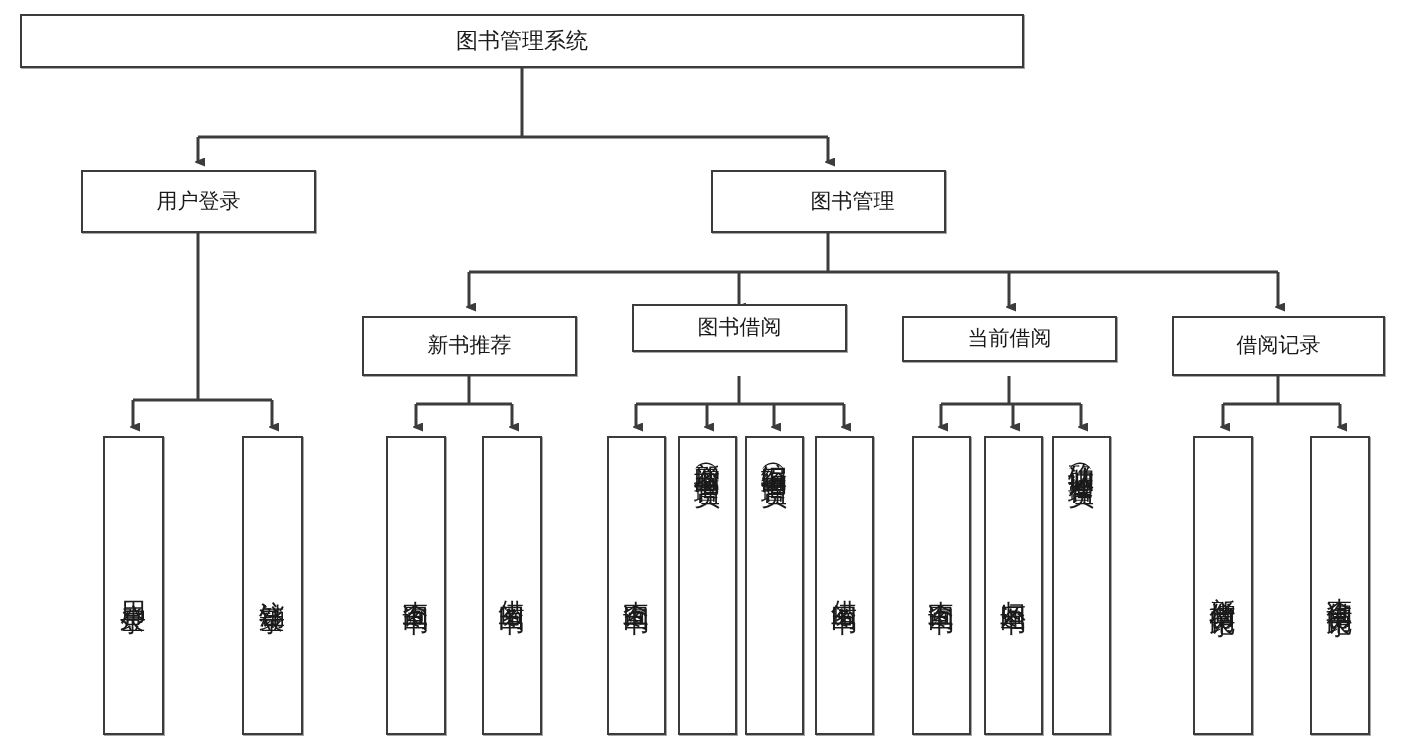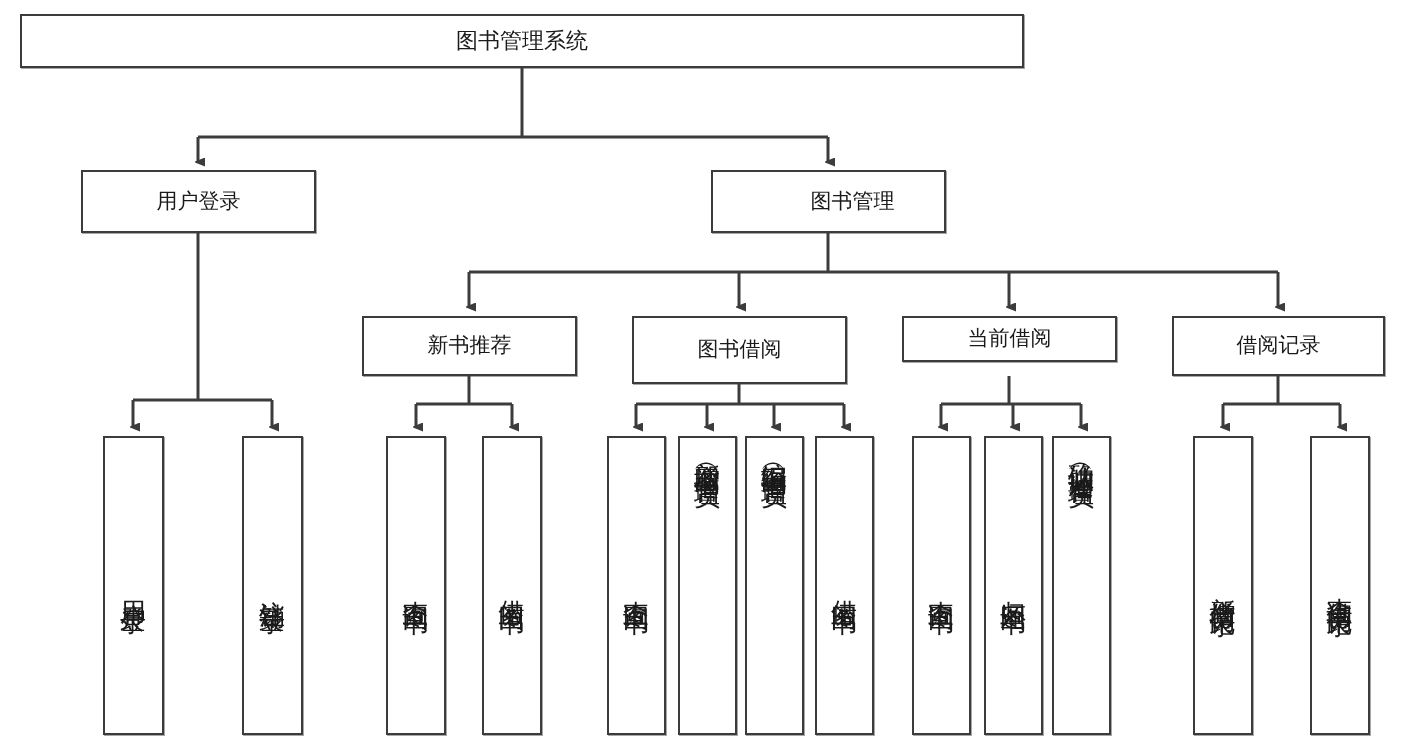--- a/index.html
+++ b/index.html
@@ -131,21 +131,21 @@
   <div class="node level2" style="left:81px; top:170px; width:235px; height:63px;">
     <span class="label">用户登录</span>
   </div>
   <div class="node level2" style="left:711px; top:170px; width:235px; height:63px;padding-left:48px;">
     <span class="label">图书管理</span>
   </div>
 
   <div class="node level3" style="left:362px; top:316px; width:215px; height:60px;">
     <span class="label">新书推荐</span>
   </div>
-  <div class="node level3" style="left:632px; top:316px; width:215px; height:68px;">
+  <div class="node level3" style="left:632px; top:304px; width:215px; height:48px;">
     <span class="label">图书借阅</span>
   </div>
   <div class="node level3" style="left:902px; top:316px; width:215px; height:46px;">
     <span class="label">当前借阅</span>
   </div>
   <div class="node level3" style="left:1172px; top:316px; width:213px; height:60px;">
     <span class="label">借阅记录</span>
   </div>
 
   <div class="node leaf short" style="left:103px; top:436px; width:61px; height:299px;">

